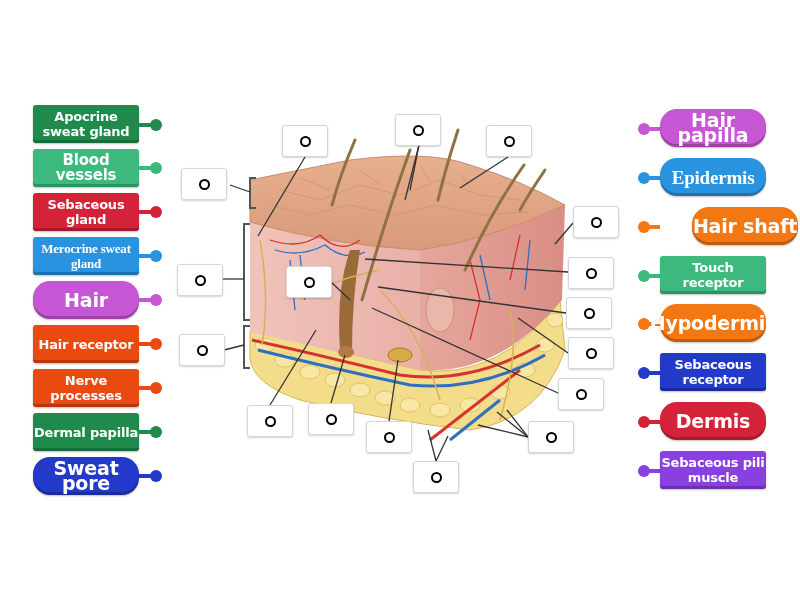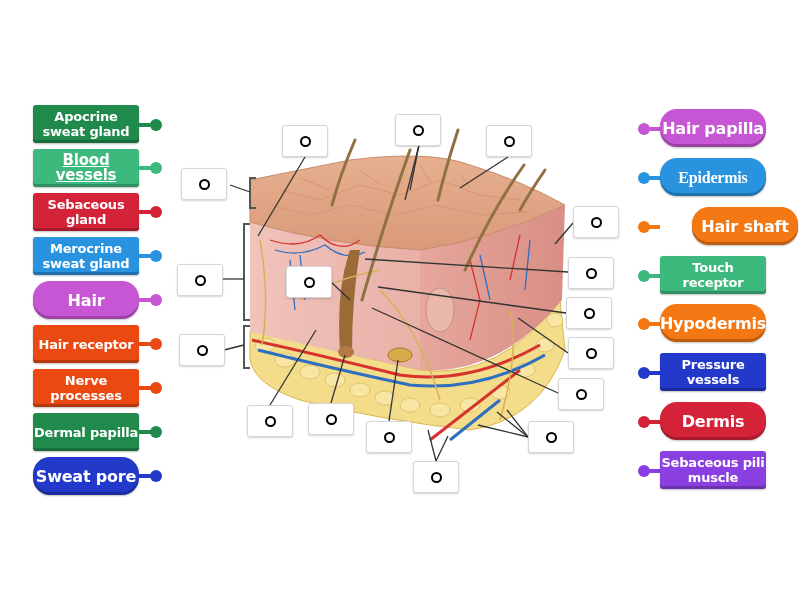--- a/index.html
+++ b/index.html
@@ -7,21 +7,21 @@
       width: 800px; height: 600px; background: #ffffff; position: relative; overflow: hidden;
       font-family: "DejaVu Sans", "Liberation Sans", sans-serif;
     }
     .label {
       position: absolute; width: 106px; height: 38px; border-radius: 3px;
       color: #ffffff; font-weight: bold; font-size: 13px; line-height: 15px;
       display: flex; align-items: center; justify-content: center; text-align: center;
       box-shadow: inset 0 -3px 0 rgba(0,0,0,0.22), 0 1px 2px rgba(0,0,0,0.25);
       cursor: pointer; letter-spacing: -0.2px;
     }
-    .label.big { font-size: 16px; border-radius: 17px; }
+    .label.big { font-size: 19px; border-radius: 17px; }
     .label.mid { font-size: 15px; }
     .stub { position: absolute; height: 4px; }
     .knob { position: absolute; width: 12px; height: 12px; border-radius: 50%; }
     .drop {
       position: absolute; width: 44px; height: 30px; background: #ffffff;
       border: 1px solid #d6d6d6; border-radius: 3px; box-shadow: 0 1px 2px rgba(0,0,0,0.18);
       display: flex; align-items: center; justify-content: center; cursor: pointer;
     }
     .drop .ring { width: 7px; height: 7px; border: 2.6px solid #000; border-radius: 50%; }
     svg.diagram { position: absolute; left: 0; top: 0; }
@@ -140,33 +140,33 @@
   </g>
 </svg>
 
 <div>
   <div class="label" style="left:33px;top:105px;background:#1f8a4c;">
       <span>Apocrine sweat gland</span>
     </div>
   <div class="stub" style="left:139px;top:123px;width:14px;background:#1f8a4c;"></div>
   <div class="knob" style="left:150px;top:119px;background:#1f8a4c;"></div>
 
-  <div class="label mid" style="left:33px;top:149px;background:#3db97d;text-decoration:underline;">
+  <div class="label mid" style="left:33px;top:149px;background:#3db97d;">
       <span>Blood vessels</span>
     </div>
   <div class="stub" style="left:139px;top:166px;width:14px;background:#3db97d;"></div>
   <div class="knob" style="left:150px;top:162px;background:#3db97d;"></div>
 
   <div class="label" style="left:33px;top:193px;background:#d42338;">
       <span>Sebaceous gland</span>
     </div>
   <div class="stub" style="left:139px;top:210px;width:14px;background:#d42338;"></div>
   <div class="knob" style="left:150px;top:206px;background:#d42338;"></div>
 
-  <div class="label" style="left:33px;top:237px;background:#2a93e0;">
+  <div class="label" style="left:33px;top:237px;background:#2a93e0;font-family:Liberation Serif, serif;">
       <span>Merocrine sweat gland</span>
     </div>
   <div class="stub" style="left:139px;top:254px;width:14px;background:#2a93e0;"></div>
   <div class="knob" style="left:150px;top:250px;background:#2a93e0;"></div>
 
   <div class="label big" style="left:33px;top:281px;background:#c656d4;">
       <span>Hair</span>
     </div>
   <div class="stub" style="left:139px;top:298px;width:14px;background:#c656d4;"></div>
   <div class="knob" style="left:150px;top:294px;background:#c656d4;"></div>
@@ -223,21 +223,21 @@
 
   <div class="knob" style="left:638px;top:318px;background:#f37712;"></div>
   <div class="stub" style="left:646px;top:322px;width:14px;background:#f37712;"></div>
   <div class="label big" style="left:660px;top:304px;background:#f37712;">
       <span>Hypodermis</span>
     </div>
 
   <div class="knob" style="left:638px;top:367px;background:#2339c9;"></div>
   <div class="stub" style="left:646px;top:371px;width:14px;background:#2339c9;"></div>
   <div class="label" style="left:660px;top:353px;background:#2339c9;">
-      <span>Pressure vessels</span>
+      <span>Sebaceous receptor</span>
     </div>
 
   <div class="knob" style="left:638px;top:416px;background:#d42338;"></div>
   <div class="stub" style="left:646px;top:420px;width:14px;background:#d42338;"></div>
   <div class="label big" style="left:660px;top:402px;background:#d42338;">
       <span>Dermis</span>
     </div>
 
   <div class="knob" style="left:638px;top:465px;background:#8a3fe0;"></div>
   <div class="stub" style="left:646px;top:469px;width:14px;background:#8a3fe0;"></div>

